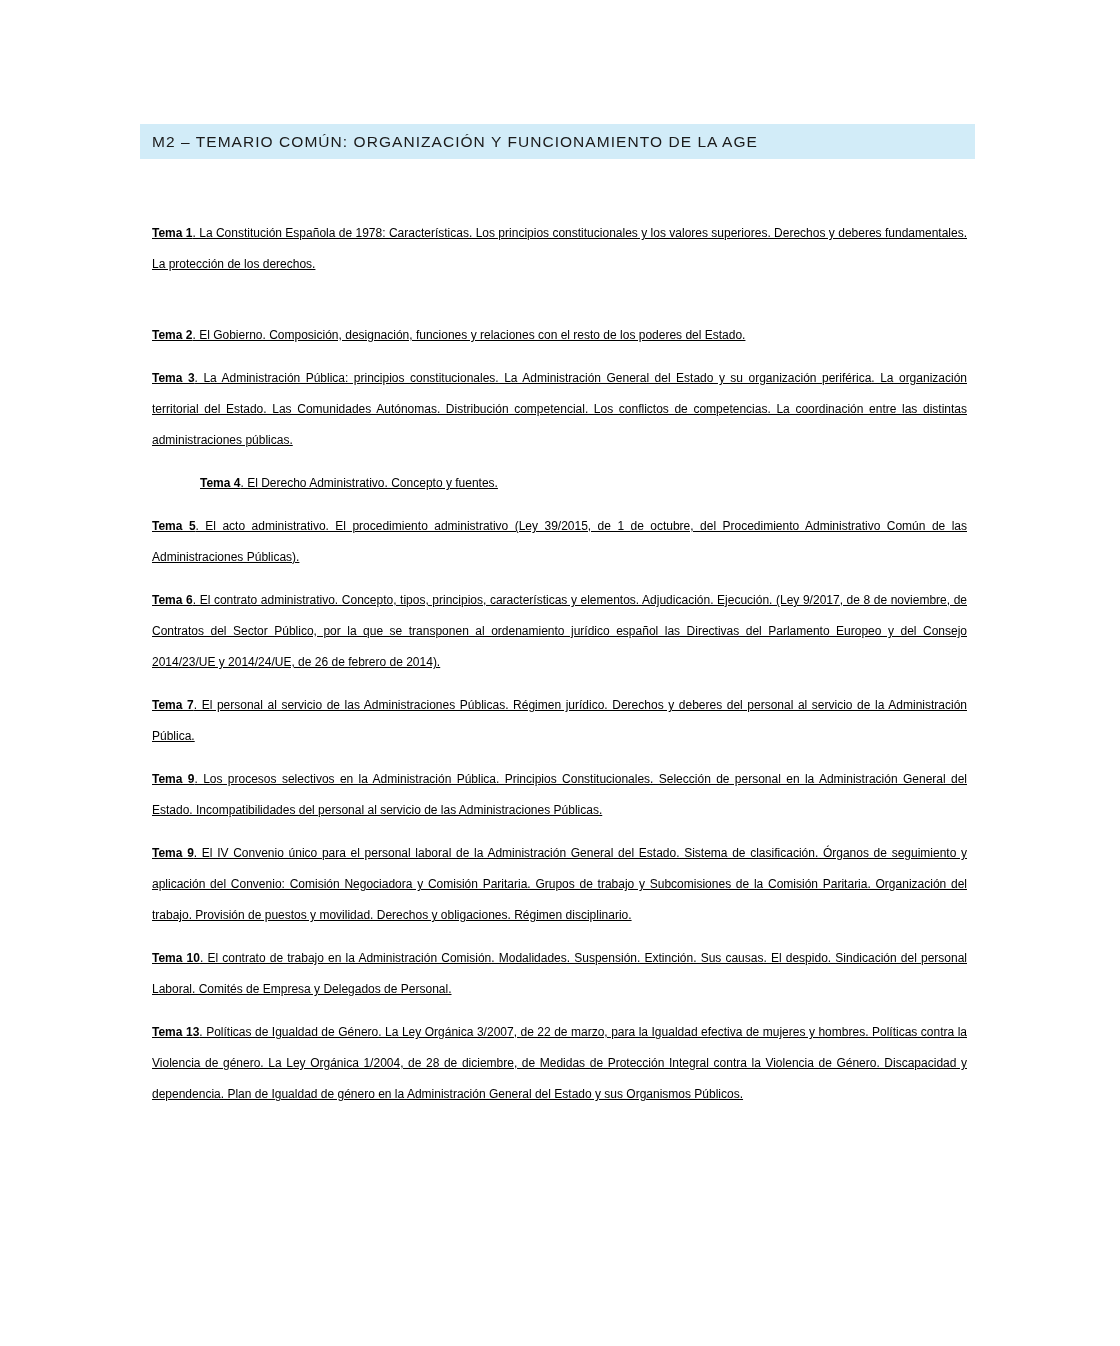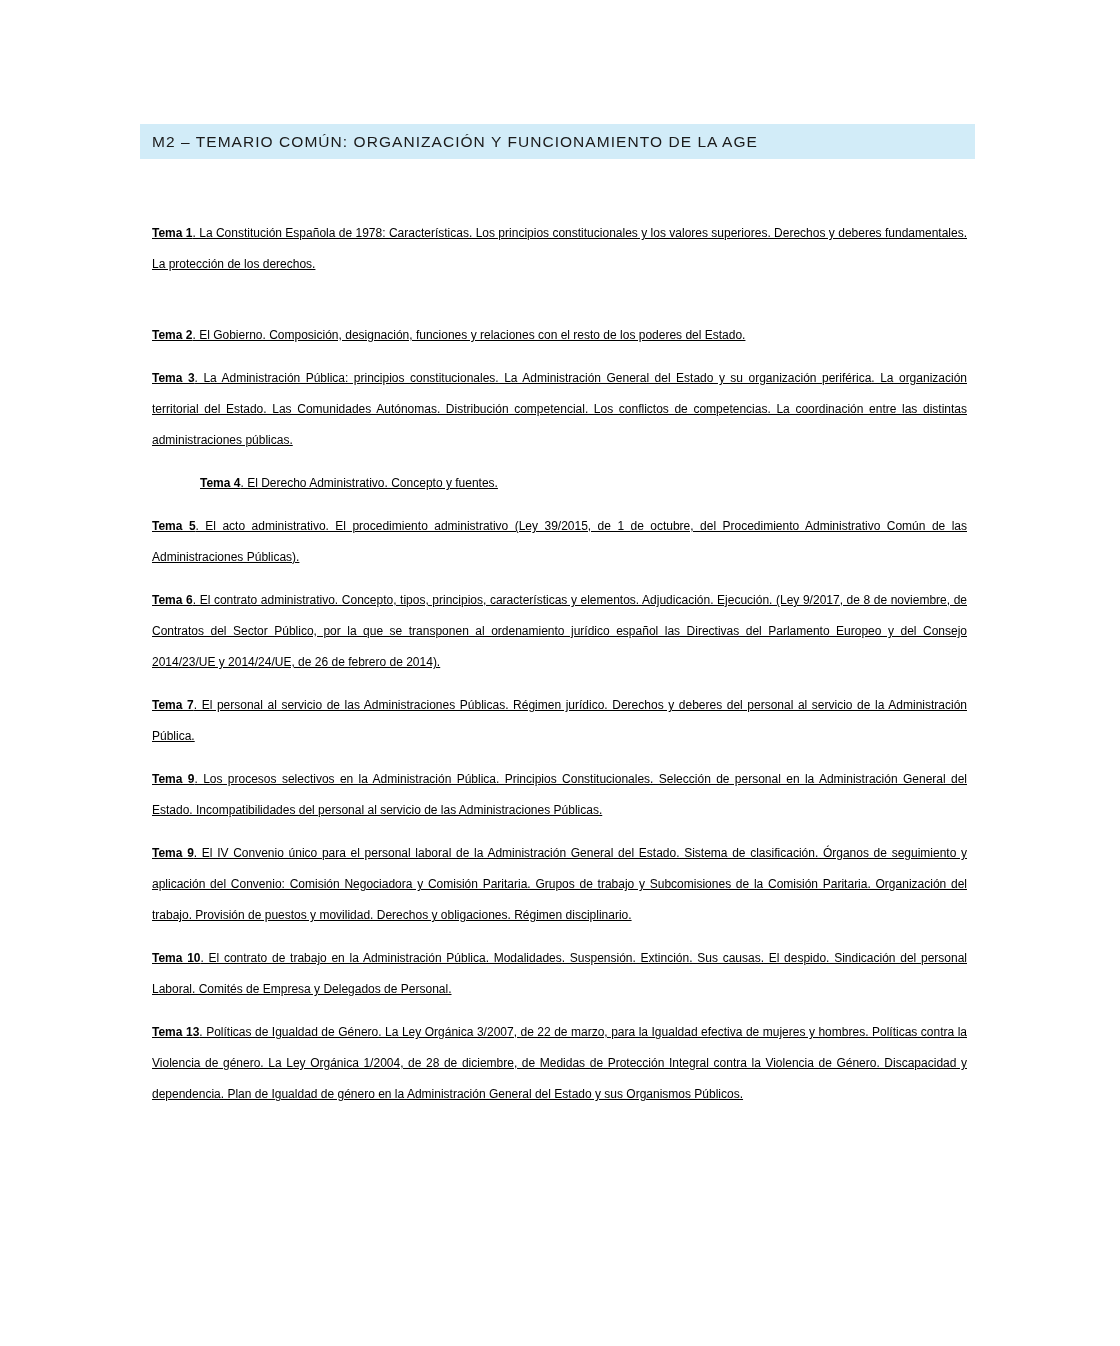--- a/index.html
+++ b/index.html
@@ -92,17 +92,17 @@
   <div class="content">
       <p class="topic" style="color: rgb(0, 0, 0);"><span class="topic-label">Tema 1</span><span class="topic-body">. La Constitución Española de 1978: Características. Los principios constitucionales y los valores superiores. Derechos y deberes fundamentales. La protección de los derechos.</span></p>
       <p class="topic" style="color: rgb(0, 0, 0); margin-top: 40px;"><span class="topic-label">Tema 2</span><span class="topic-body">.  El Gobierno. Composición, designación, funciones y relaciones con el resto de los poderes del Estado.</span></p>
       <p class="topic" style="color: rgb(0, 0, 0);"><span class="topic-label">Tema 3</span><span class="topic-body">. La Administración Pública: principios constitucionales. La Administración General del Estado y su organización periférica. La organización territorial del Estado. Las Comunidades Autónomas. Distribución competencial. Los conflictos de competencias. La coordinación entre las distintas administraciones públicas.</span></p>
       <p class="topic" style="color: rgb(0, 0, 0); margin-left: 48px;"><span class="topic-label">Tema 4</span><span class="topic-body">.  El Derecho Administrativo. Concepto y fuentes.</span></p>
       <p class="topic" style="color: rgb(0, 0, 0);"><span class="topic-label">Tema 5</span><span class="topic-body">. El acto administrativo. El procedimiento administrativo (Ley 39/2015, de 1 de octubre, del Procedimiento Administrativo Común de las Administraciones Públicas).</span></p>
       <p class="topic" style="color: rgb(0, 0, 0);"><span class="topic-label">Tema 6</span><span class="topic-body">. El contrato administrativo. Concepto, tipos, principios, características y elementos. Adjudicación. Ejecución. (Ley 9/2017, de 8 de noviembre, de Contratos del Sector Público, por la que se transponen al ordenamiento jurídico español las Directivas del Parlamento Europeo y del Consejo 2014/23/UE y 2014/24/UE, de 26 de febrero de 2014).</span></p>
       <p class="topic" style="color: rgb(0, 0, 0);"><span class="topic-label">Tema 7</span><span class="topic-body">. El personal al servicio de las Administraciones Públicas. Régimen jurídico. Derechos y deberes del personal al servicio de la Administración Pública.</span></p>
       <p class="topic" style="color: rgb(0, 0, 0);"><span class="topic-label">Tema 9</span><span class="topic-body">. Los procesos selectivos en la Administración Pública. Principios Constitucionales. Selección de personal en la Administración General del Estado. Incompatibilidades del personal al servicio de las Administraciones Públicas.</span></p>
       <p class="topic" style="color: rgb(0, 0, 0);"><span class="topic-label">Tema 9</span><span class="topic-body">. El IV Convenio único para el personal laboral de la Administración General del Estado. Sistema de clasificación. Órganos de seguimiento y aplicación del Convenio: Comisión Negociadora y Comisión Paritaria. Grupos de trabajo y Subcomisiones de la Comisión Paritaria. Organización del trabajo. Provisión de puestos y movilidad. Derechos y obligaciones. Régimen disciplinario.</span></p>
-      <p class="topic" style="color: rgb(0, 0, 0);"><span class="topic-label">Tema 10</span><span class="topic-body">.  El contrato de trabajo en la Administración Pública. Modalidades. Suspensión. Extinción. Sus causas. El despido. Sindicación del personal Laboral. Comités de Empresa y Delegados de Personal.</span></p>
+      <p class="topic" style="color: rgb(0, 0, 0);"><span class="topic-label">Tema 10</span><span class="topic-body">.  El contrato de trabajo en la Administración Comisión. Modalidades. Suspensión. Extinción. Sus causas. El despido. Sindicación del personal Laboral. Comités de Empresa y Delegados de Personal.</span></p>
       <p class="topic" style="color: rgb(0, 0, 0);"><span class="topic-label">Tema 13</span><span class="topic-body">. Políticas de Igualdad de Género. La Ley Orgánica 3/2007, de 22 de marzo, para la Igualdad efectiva de mujeres y hombres. Políticas contra la Violencia de género. La Ley Orgánica 1/2004, de 28 de diciembre, de Medidas de Protección Integral contra la Violencia de Género. Discapacidad y dependencia. Plan de Igualdad de género en la Administración General del Estado y sus Organismos Públicos.</span></p>
     </div>
 
 </div>
 
 </body></html>

